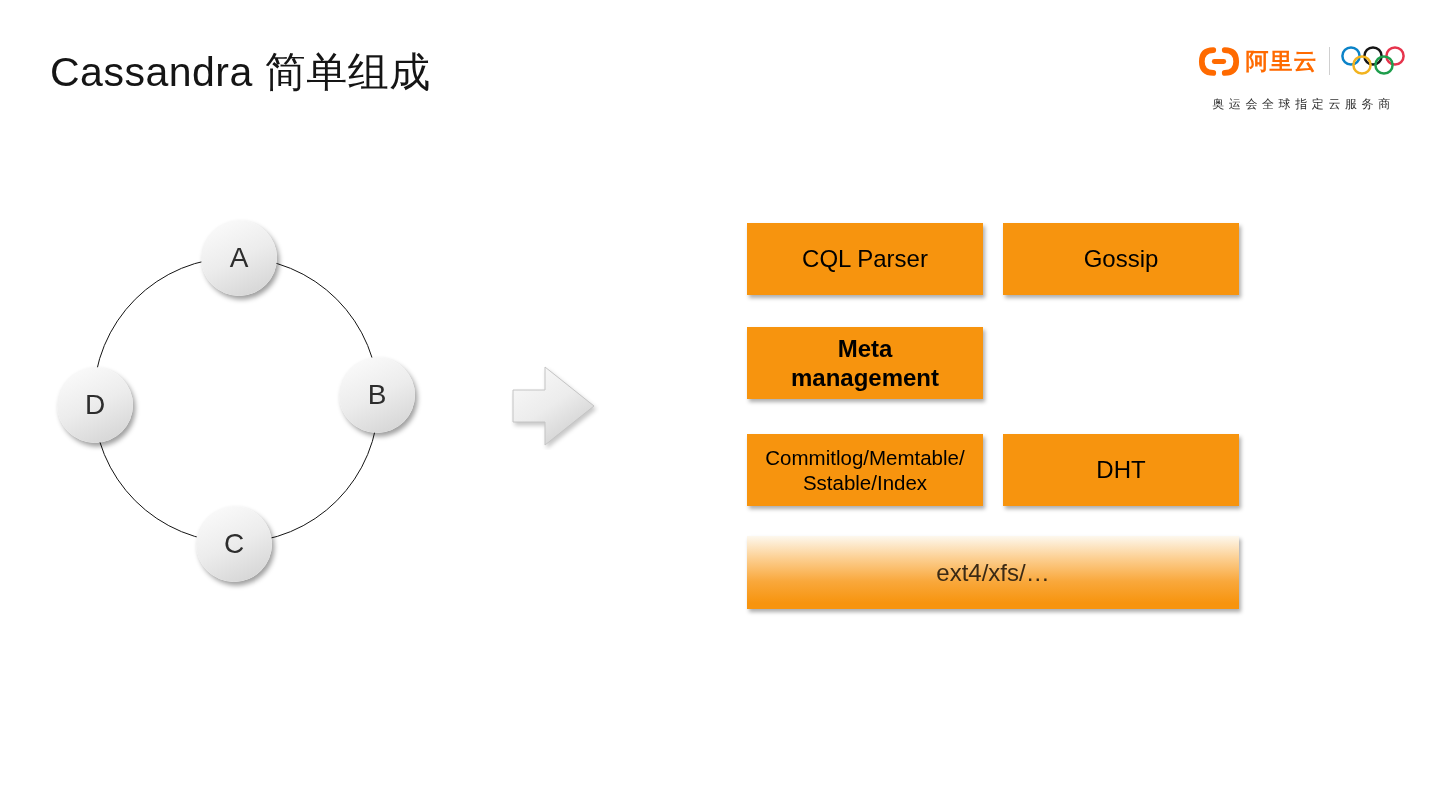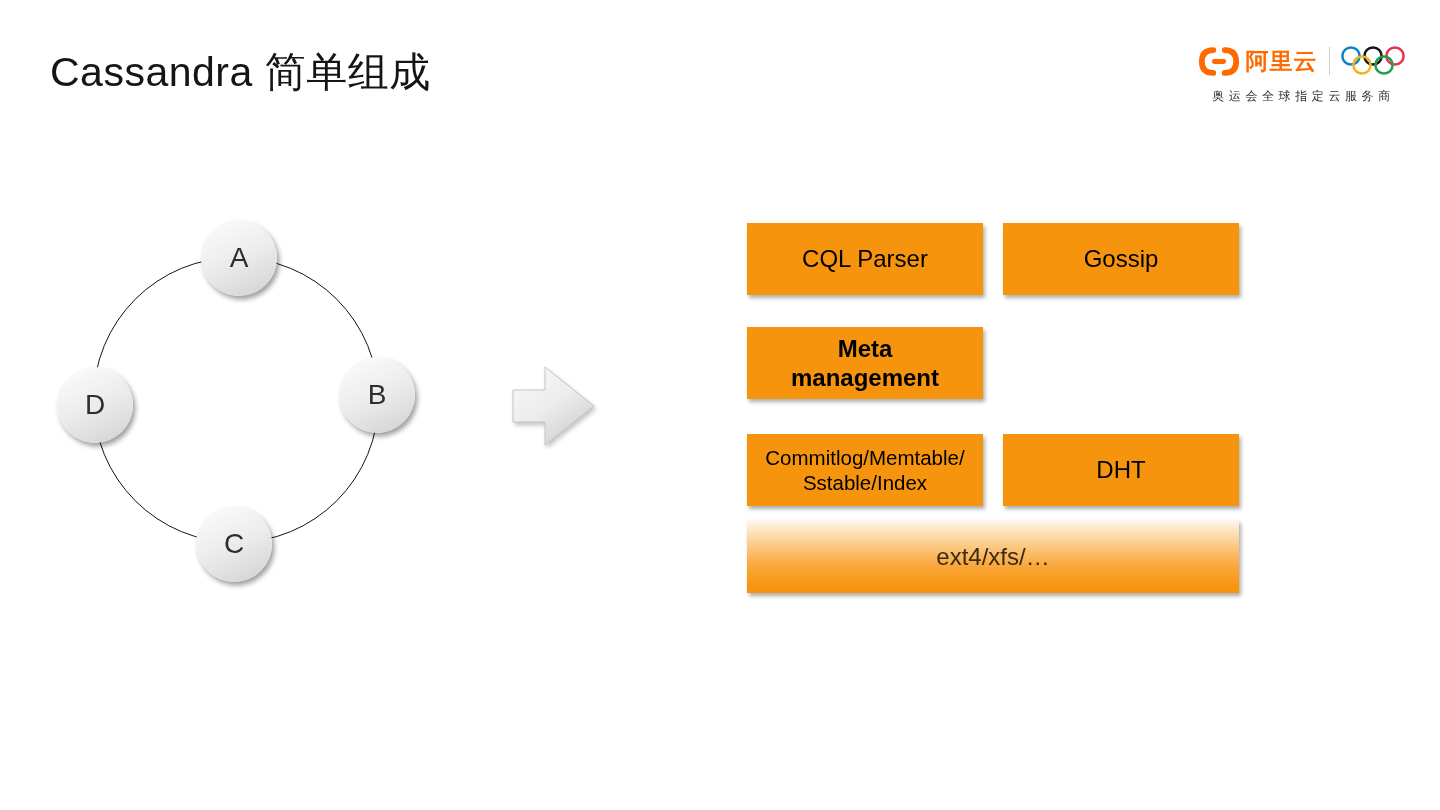--- a/index.html
+++ b/index.html
@@ -11,21 +11,21 @@
 
   
   .title{
     position:absolute;left:50px;top:50px;margin:0;
     font-size:41px;font-weight:400;color:#151515;letter-spacing:.5px;line-height:1.1;
   }
 
   
   .logo{
     position:absolute;left:1198px;top:42px;width:206px;
-    display:flex;flex-direction:column;align-items:center;gap:8px;
+    display:flex;flex-direction:column;align-items:center;gap:16px;
   }
   .logo-row{display:flex;align-items:center;gap:6px;height:38px;}
   .brand-name{font-size:23px;font-weight:700;color:#FF6A00;letter-spacing:1px;white-space:nowrap;}
   .logo-divider{width:1px;height:28px;background:#cfcfcf;margin:0 5px;}
   .tagline{
     font-size:12px;color:#303030;letter-spacing:4.6px;white-space:nowrap;
     margin-left:5px;font-weight:500;
   }
 
   
@@ -54,21 +54,21 @@
   .layer-full{
     height:73px;display:flex;align-items:center;justify-content:center;
     font-size:24px;color:#3b2a15;text-align:center;
     background:linear-gradient(180deg,#fdf8ee 0%,#fcd093 30%,#f9a83c 62%,#f7940e 92%);
     box-shadow:2px 3px 4px rgba(0,0,0,.33);
   }
   .row{display:flex;gap:20px;}
   .row.r1{margin-top:31px;}
   .row.r2{margin-top:32px;font-weight:bold;}
   .row.r3{margin-top:35px;align-items:center;}
-  .layer-bottom{margin-top:14px;}
+  .layer-bottom{margin-top:30px;}
   .cell{
     width:236px;height:72px;box-sizing:border-box;padding:0 24px;
     background:#f7940e;box-shadow:2px 3px 4px rgba(0,0,0,.32);
     display:flex;align-items:center;justify-content:center;text-align:center;
     font-size:24px;line-height:1.22;color:#000000;
   }
   .cell.small{font-size:20.5px;white-space:pre-line;}
 </style>
 </head>
 <body>

